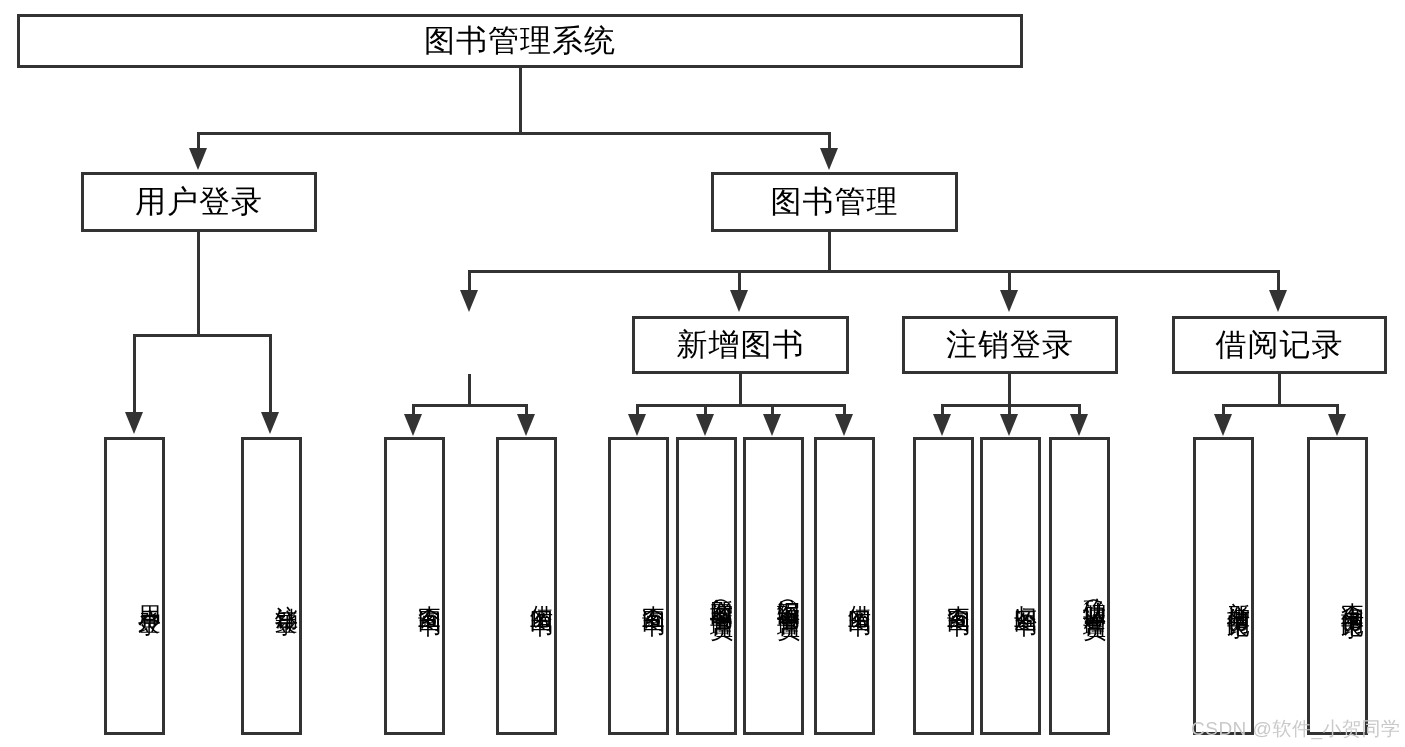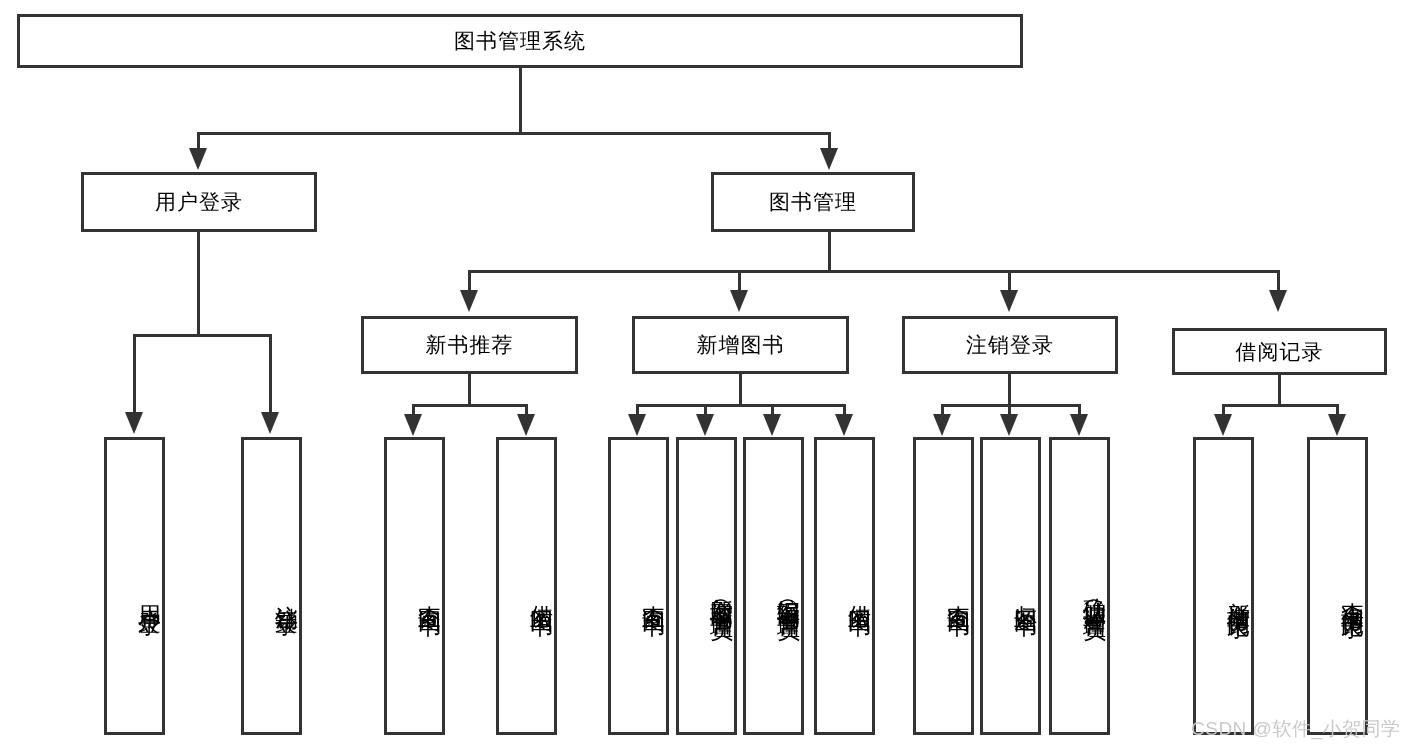--- a/index.html
+++ b/index.html
@@ -29,21 +29,21 @@
     align-items: center;
     justify-content: center;
     text-align: center;
   }
   .node .label {
     display: block;
     line-height: 1.12;
     letter-spacing: 1px;
   }
   .node.horizontal .label {
-    font-size: 21px;
+    font-size: 31px;
     white-space: nowrap;
   }
   .node.vertical {
     writing-mode: vertical-rl;
     text-orientation: upright;
     align-items: flex-start;
     justify-content: center;
     padding-top: 14px;
   }
   .node.vertical .label {
@@ -93,21 +93,21 @@
 
   <div class="conn vline" style="left:197px; top:132px; width:3px; height:20px;"></div>
   <div class="arrow" style="left:189px; top:148px;"></div>
   <div class="conn vline" style="left:828px; top:132px; width:3px; height:20px;"></div>
   <div class="arrow" style="left:820px; top:148px;"></div>
 
   <div class="node horizontal" style="left:81px; top:172px; width:236px; height:60px;">
     <span class="label">用户登录</span>
   </div>
 
-  <div class="node horizontal" style="left:711px; top:172px; width:204px; height:60px;">
+  <div class="node horizontal" style="left:711px; top:172px; width:247px; height:60px;">
     <span class="label">图书管理</span>
   </div>
 
   <div class="conn vline" style="left:197px; top:232px; width:3px; height:104px;"></div>
   <div class="conn hline" style="left:133px; top:334px; width:139px; height:3px;"></div>
   <div class="conn vline" style="left:133px; top:334px; width:3px; height:82px;"></div>
   <div class="arrow" style="left:125px; top:412px;"></div>
   <div class="conn vline" style="left:269px; top:334px; width:3px; height:82px;"></div>
   <div class="arrow" style="left:261px; top:412px;"></div>
 
@@ -115,30 +115,27 @@
   <div class="conn hline" style="left:468px; top:270px; width:812px; height:3px;"></div>
   <div class="conn vline" style="left:468px; top:270px; width:3px; height:24px;"></div>
   <div class="arrow" style="left:460px; top:290px;"></div>
   <div class="conn vline" style="left:738px; top:270px; width:3px; height:24px;"></div>
   <div class="arrow" style="left:730px; top:290px;"></div>
   <div class="conn vline" style="left:1008px; top:270px; width:3px; height:24px;"></div>
   <div class="arrow" style="left:1000px; top:290px;"></div>
   <div class="conn vline" style="left:1277px; top:270px; width:3px; height:24px;"></div>
   <div class="arrow" style="left:1269px; top:290px;"></div>
 
-  <div class="node horizontal" style="left:361px; top:316px; width:217px; height:58px;">
-    <span class="label">新书推荐</span>
-  </div>
   <div class="node horizontal" style="left:632px; top:316px; width:217px; height:58px;">
     <span class="label">新增图书</span>
   </div>
   <div class="node horizontal" style="left:902px; top:316px; width:216px; height:58px;">
     <span class="label">注销登录</span>
   </div>
-  <div class="node horizontal" style="left:1172px; top:328px; width:215px; height:47px;">
+  <div class="node horizontal" style="left:1172px; top:316px; width:215px; height:58px;">
     <span class="label">借阅记录</span>
   </div>
 
   <div class="conn vline" style="left:468px; top:374px; width:3px; height:32px;"></div>
   <div class="conn hline" style="left:412px; top:404px; width:116px; height:3px;"></div>
   <div class="conn vline" style="left:412px; top:404px; width:3px; height:14px;"></div>
   <div class="arrow" style="left:404px; top:414px;"></div>
   <div class="conn vline" style="left:525px; top:404px; width:3px; height:14px;"></div>
   <div class="arrow" style="left:517px; top:414px;"></div>
 

